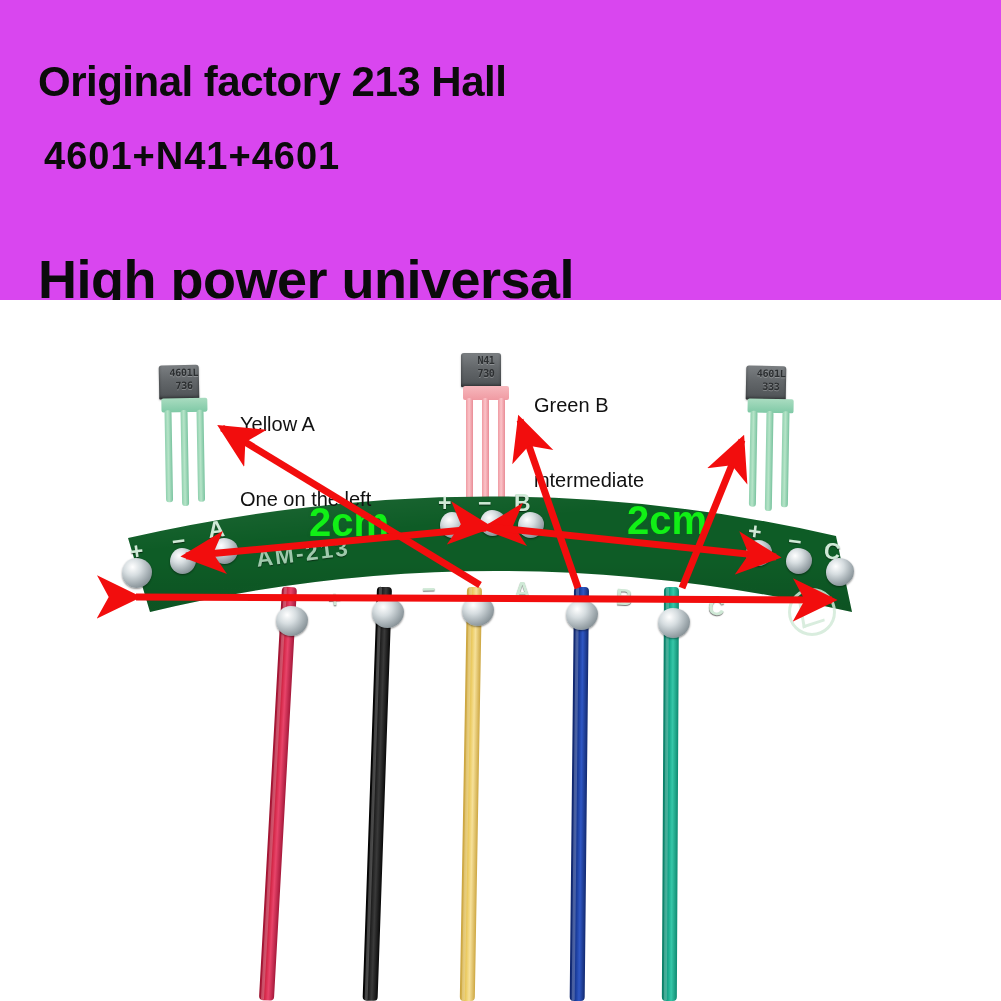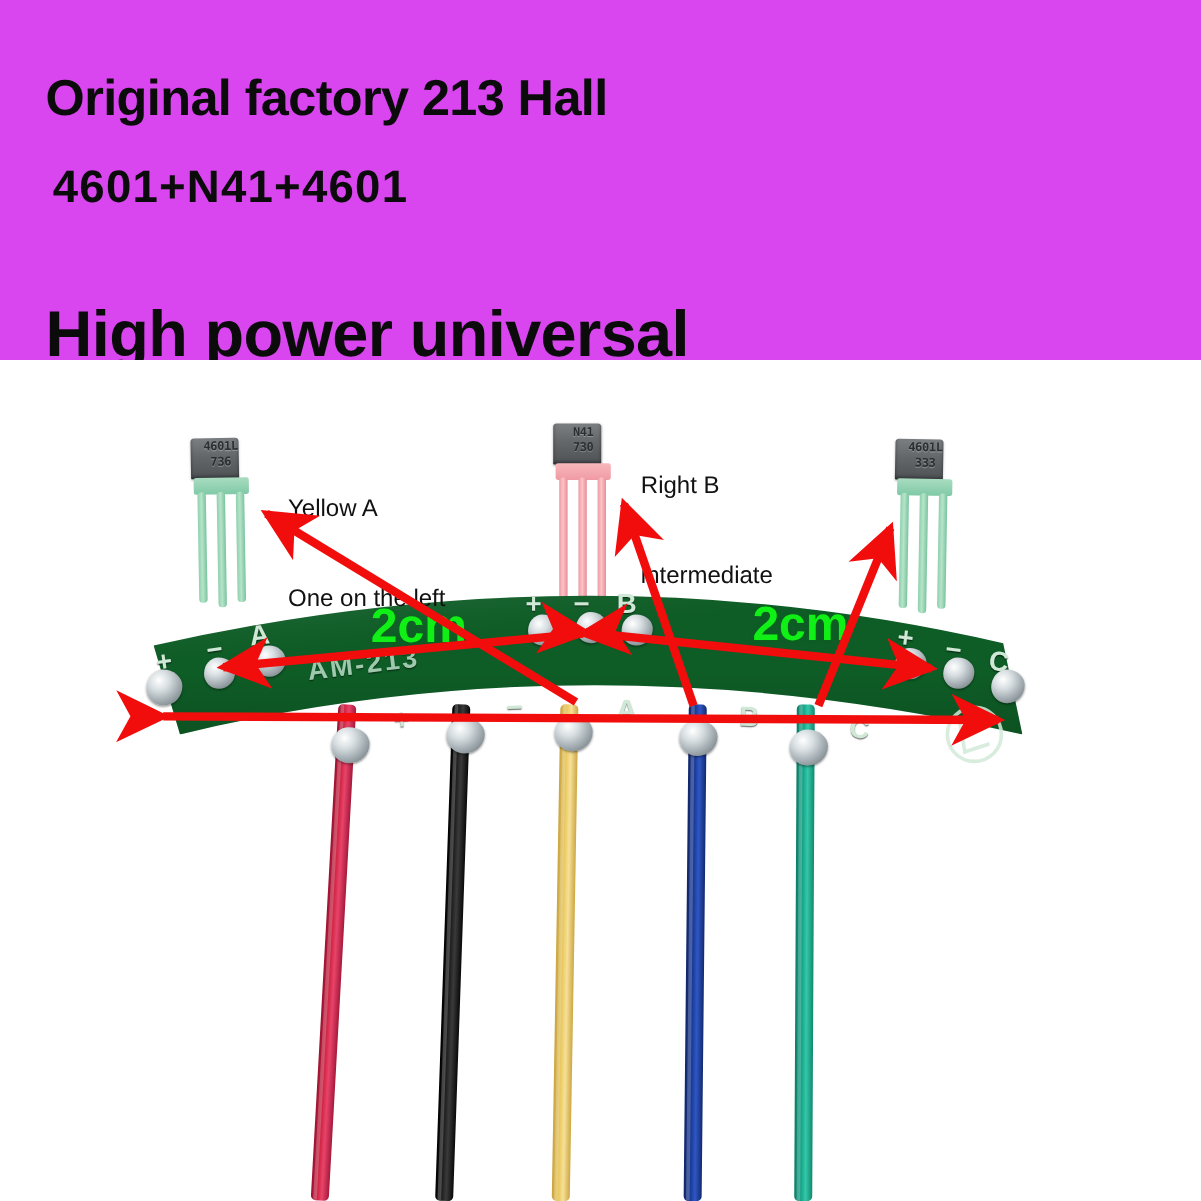--- a/index.html
+++ b/index.html
@@ -222,21 +222,21 @@
       <div class="pad blob" style="left:548px;top:128px;width:32px;height:30px;"></div>
 
       <div class="logo-circle" style="left:678px;top:108px;"></div>
     </div>
 
     <div class="anno" style="left:240px;top:62px;">
       <div>Yellow A</div>
       <div>One on the left</div>
     </div>
     <div class="anno" style="left:534px;top:43px;">
-      <div>Right B</div>
+      <div>Green B</div>
       <div>intermediate</div>
     </div>
 
     <div class="measure" id="m-2cm-left" style="left:280px;top:200px;">2cm</div>
     <div class="measure" id="m-2cm-right" style="left:598px;top:198px;">2cm</div>
 
   </div>
 
   <svg class="overlay" viewBox="0 0 1001 1001">
     <defs>

